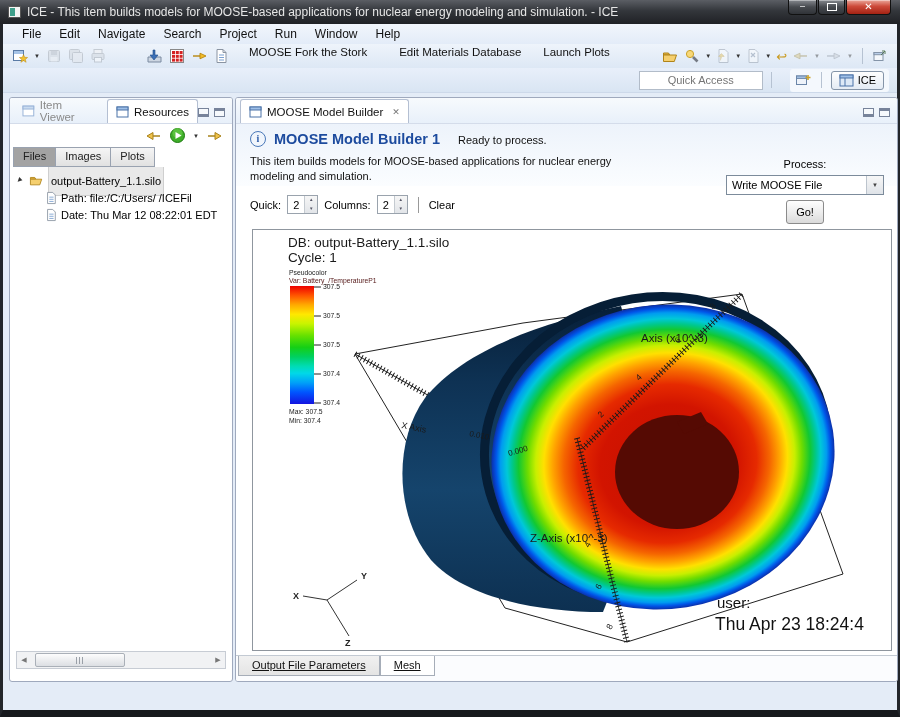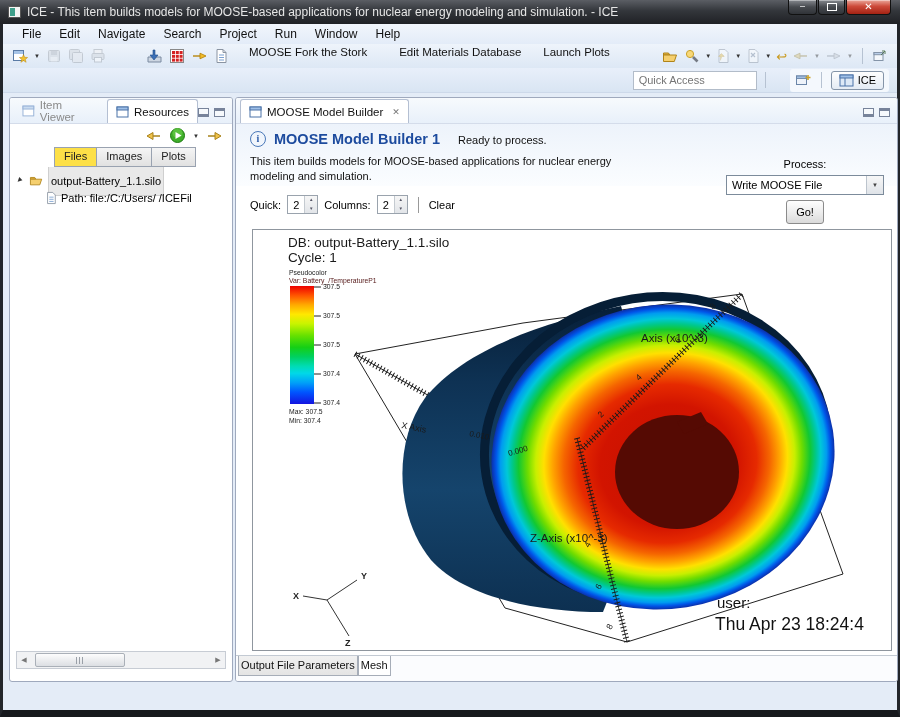--- a/index.html
+++ b/index.html
@@ -21,38 +21,38 @@
   .menu-item{padding:1px 9px;}
   .toolbar1{position:absolute;top:44px;left:0;right:0;height:24px;background:linear-gradient(#eef4fb,#dde8f5);display:flex;font-size:11.5px;}
   .toolbar2{position:absolute;top:68px;left:0;right:0;height:25px;background:linear-gradient(#e8effa,#d9e5f3);border-bottom:1px solid #cdd9ea;display:flex;align-items:center;justify-content:flex-end;padding-right:8px;box-sizing:border-box;}
   .tb-group{display:flex;align-items:center;gap:6px;padding:0 6px;}
   .tb-text-btn{padding:2px 9px;color:#111;}
   .tb-right{margin-left:auto;display:flex;align-items:center;gap:5px;padding-right:10px;}
   .dd{font-size:6px;color:#333;}
   .dim{opacity:.45;}
   .goldarrow{color:#c9991c;font-size:13px;}
   .sep-v{width:1px;height:16px;background:#b6c2d2;margin:0 4px;}
-  .qa-input{width:112px;height:15px;border:1px solid #b2bcc9;font-size:11px;padding:1px 5px;color:#444;}
-  .persp-wrap{display:flex;align-items:center;gap:5px;background:#f4f8fd;border-radius:3px;padding:2px 5px;margin-left:20px;}
+  .qa-input{width:112px;height:15px;border:1px solid #b2bcc9;font-size:11px;padding:1px 5px;color:#444;text-align:center;}
+  .persp-wrap{display:flex;align-items:center;gap:5px;background:#f4f8fd;border-radius:3px;padding:2px 5px;margin-left:14px;}
   .persp-btn{display:flex;align-items:center;gap:4px;border:1px solid #8494a8;border-radius:3px;background:linear-gradient(#fefefe,#e4ebf4);padding:2px 7px;font-size:11px;}
   
   .view{position:absolute;background:#fff;border:1px solid #9fa9bd;border-radius:3px;overflow:hidden;}
   .left-view{left:6px;top:97px;width:222px;height:583px;}
   .editor-view{left:232px;top:97px;width:661px;height:583px;}
   .view-tabs{height:25px;background:linear-gradient(#f7fafd,#e8f0fa);border-bottom:1px solid #d4dcea;display:flex;align-items:flex-end;padding-left:4px;}
   .vtab{display:flex;align-items:center;gap:5px;font-size:11.5px;height:24px;padding:0 8px;color:#111;box-sizing:border-box;}
   .vtab.active{background:#fff;border:1px solid #b4bfd2;border-bottom:none;border-radius:3px 3px 0 0;}
   .vtab.inactive{color:#8a8a8a;}
   .mm{margin-left:auto;display:flex;gap:5px;align-items:center;padding:0 7px 6px 0;}
   .mm-min{display:inline-block;width:11px;height:9px;border:1px solid #77839a;border-bottom:3px solid #77839a;background:#f6f9fc;box-sizing:border-box;}
   .mm-max{display:inline-block;width:11px;height:9px;border:1px solid #77839a;border-top:3px solid #77839a;background:#f6f9fc;box-sizing:border-box;}
   .lp-toolbar{height:23px;display:flex;align-items:center;justify-content:flex-end;gap:7px;padding-right:9px;}
   .subtabs{display:flex;padding-left:3px;height:20px;}
   .stab{font-size:11px;padding:2px 9px 0;border:1px solid #99a2b0;background:linear-gradient(#f5f5f5,#e1e1e1);margin-right:-1px;color:#222;}
-  .stab.active{background:#fde047;margin-left:41px;}
+  .stab.active{background:#a3a3a3;}
   .tree{font-size:11px;padding:5px 0 0 7px;white-space:nowrap;overflow:hidden;}
   .trow{display:flex;align-items:center;gap:4px;height:17px;}
   .expander{display:inline-block;transform:rotate(45deg);font-size:9px;color:#333;width:8px;}
   .sel{background:#e9e9e9;border:1px solid #cfcfcf;border-radius:0;padding:8px 2px;}
   .indent1{margin-left:28px;}
   .hscroll{position:absolute;left:6px;right:6px;bottom:12px;height:16px;border:1px solid #c7ccd4;background:#f1f2f4;display:flex;align-items:center;font-size:7px;color:#777;}
   .hs-arrow{width:14px;text-align:center;}
   .hs-thumb{margin-left:4px;width:88px;height:12px;border:1px solid #aab0b8;border-radius:2px;background:linear-gradient(#fdfdfd,#dcdfe3);display:flex;align-items:center;justify-content:center;}
   .grip{width:8px;height:7px;background:repeating-linear-gradient(90deg,#9aa0a8 0 1px,transparent 1px 3px);}
   .hs-track{flex:1;}
@@ -68,21 +68,21 @@
   .combo-val{padding-left:5px;flex:1;}
   .combo-arrow{width:16px;height:100%;background:linear-gradient(#f7f7f7,#dfe3e8);border-left:1px solid #bcc4cd;display:flex;align-items:center;justify-content:center;font-size:6px;color:#444;}
   .btn{height:22px;padding:0 9px;font-size:11px;border:1px solid #8b8b8b;border-radius:3px;background:linear-gradient(#fefefe,#ececec 55%,#dadada);display:flex;align-items:center;}
   .grid-row{display:flex;align-items:center;gap:6px;padding:9px 0 0 14px;font-size:11px;background:#fff;}
   .spin{width:31px;height:19px;border:1px solid #9aa3ad;background:#fff;display:flex;box-sizing:border-box;}
   .spin-val{flex:1;font-size:11px;padding:3px 0 0 5px;}
   .spin-btns{width:12px;border-left:1px solid #c4cad0;display:flex;flex-direction:column;font-size:4.5px;color:#556;background:linear-gradient(#f6f6f6,#e2e5e9);}
   .spin-btns span{flex:1;text-align:center;line-height:8px;}
   .viz{position:absolute;left:16px;top:131px;width:638px;height:420px;background:#fff;border:1px solid #8f969e;box-sizing:content-box;}
   .bottom-tabs{position:absolute;left:0;right:0;bottom:0;height:25px;border-top:1px solid #c3cad3;background:#fbfcfe;display:flex;align-items:flex-start;padding-left:2px;}
-  .btab{font-size:11px;padding:3px 2px 4px;border:1px solid #a6adb8;border-top:none;background:linear-gradient(#f1f1f1,#e4e4e4);color:#111;}
+  .btab{font-size:11px;padding:3px 13px 4px;border:1px solid #a6adb8;border-top:none;background:linear-gradient(#f1f1f1,#e4e4e4);color:#111;text-decoration:underline;}
   .btab.active{background:#fff;}
   .tab-close{font-size:9px;color:#777;margin-left:4px;}
   svg text{font-family:"Liberation Sans",sans-serif;}
   .icon{display:inline-block;vertical-align:middle;}
 </style>
 </head>
 <body>
 
 <div class="window">
 
@@ -272,20 +272,29 @@
         <span class="sel">output-Battery_1.1.silo</span>
       </div>
       <div class="trow indent1">
         <svg class="icon" width="12" height="14" viewBox="0 0 14 16">
             <path d="M3 1.5 h6 l3 3 v10 h-9 z" fill="#fff" stroke="#8a94a2"></path>
             <line x1="5" y1="7" x2="10" y2="7" stroke="#7aa0d0"></line>
             <line x1="5" y1="9.5" x2="10" y2="9.5" stroke="#7aa0d0"></line>
             <line x1="5" y1="12" x2="10" y2="12" stroke="#7aa0d0"></line>
           </svg>
         <span>Path: file:/C:/Users/      /ICEFil</span>
+      </div>
+      <div class="trow indent1">
+        <svg class="icon" width="12" height="14" viewBox="0 0 14 16">
+            <path d="M3 1.5 h6 l3 3 v10 h-9 z" fill="#fff" stroke="#8a94a2"></path>
+            <line x1="5" y1="7" x2="10" y2="7" stroke="#7aa0d0"></line>
+            <line x1="5" y1="9.5" x2="10" y2="9.5" stroke="#7aa0d0"></line>
+            <line x1="5" y1="12" x2="10" y2="12" stroke="#7aa0d0"></line>
+          </svg>
+        <span>Date: Thu Mar 12 08:22:01 EDT</span>
       </div>
     </div>
     <div class="hscroll">
       <span class="hs-arrow">◀</span>
       <span class="hs-thumb">
           <span class="grip"></span>
         </span>
       <span class="hs-track"></span>
       <span class="hs-arrow">▶</span>
     </div>

